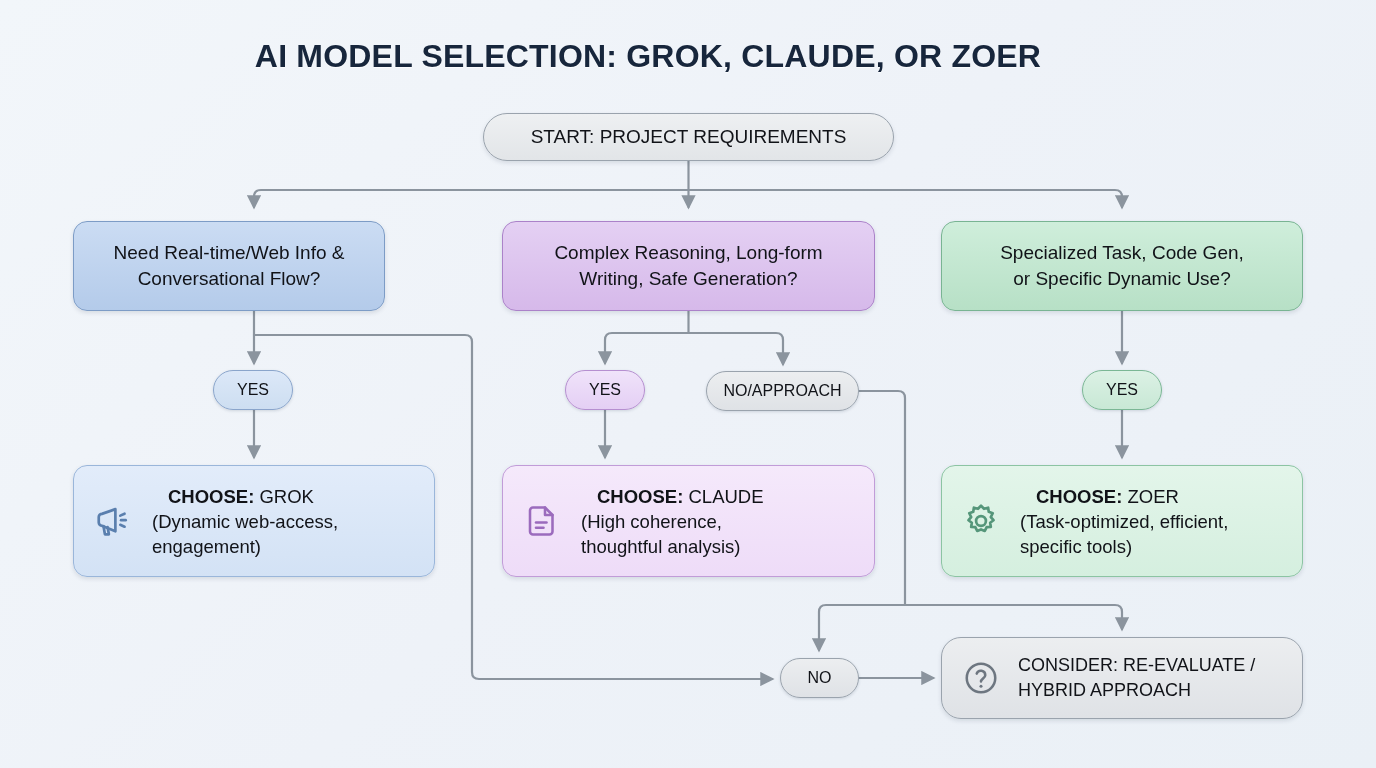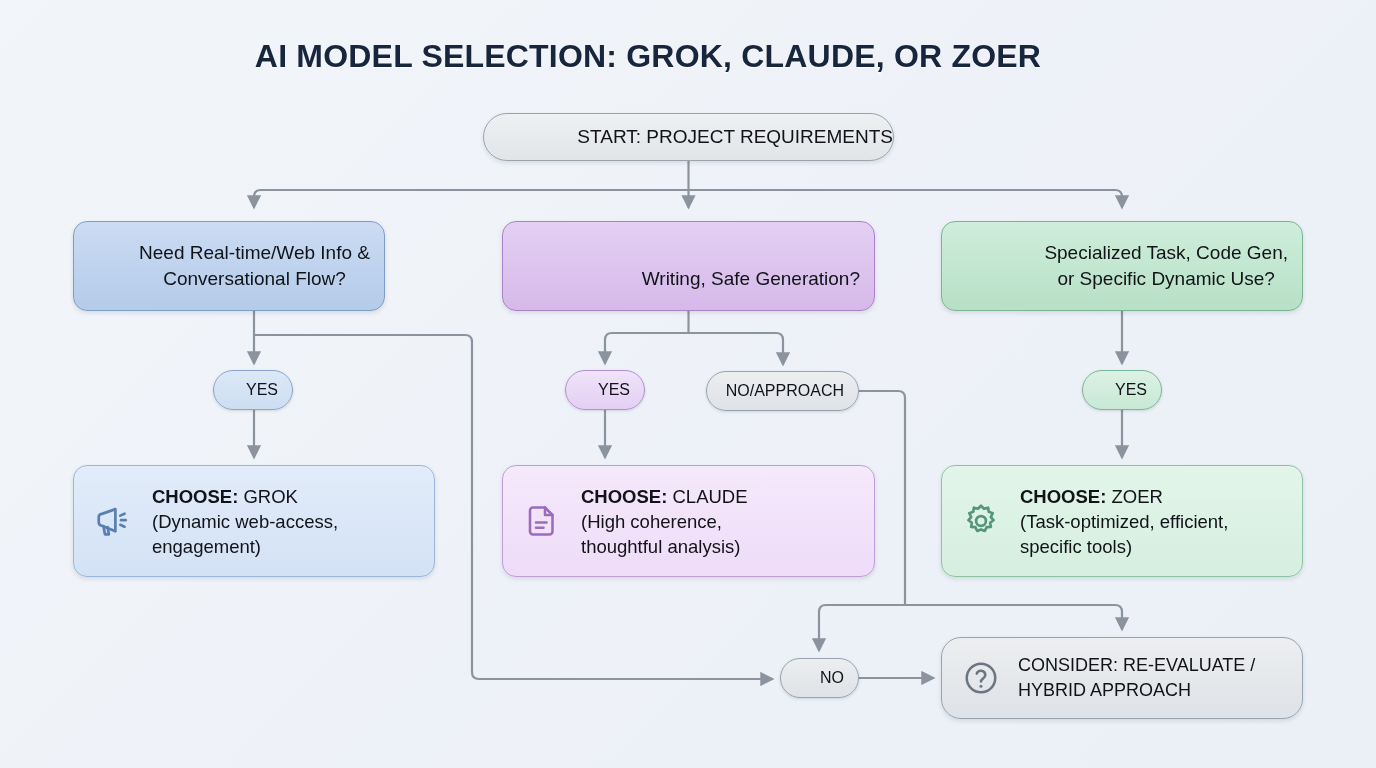--- a/index.html
+++ b/index.html
@@ -32,21 +32,21 @@
     color: #17263c;
     letter-spacing: 0.2px;
     text-shadow: 0 1px 1px rgba(255,255,255,0.8);
   }
 
   .node {
     position: absolute;
     box-sizing: border-box;
     display: flex;
     align-items: center;
-    justify-content: flex-end;
+    justify-content: center;
     text-align: center;
     color: #111318;
     box-shadow: 0 2px 4px rgba(40,55,80,0.13);
   }
 
   
   .start-node {
     left: 483px; top: 113px;
     width: 411px; height: 48px;
     border-radius: 24px;
@@ -154,21 +154,21 @@
     display: flex;
     align-items: center;
     justify-content: center;
     width: 46px;
   }
   .node-text {
     text-align: left;
     font-size: 18.5px;
     line-height: 25px;
   }
-  .node-text .lead { font-weight: bold; }
+  .node-text .lead { font-weight: bold; margin-left: 16px; }
   .consider-text {
     text-align: left;
     font-size: 18px;
     line-height: 25px;
   }
 </style>
 </head>
 <body>
 
 <div id="canvas">
@@ -222,21 +222,21 @@
 
   <div class="node decision decision-grok">
     <span>
       <span>Need Real-time/Web Info &amp;</span><br>
       <span>Conversational Flow?</span>
     </span>
   </div>
 
   <div class="node decision decision-claude">
     <span>
-      <br>
+      <span>Complex Reasoning, Long-form</span><br>
       <span>Writing, Safe Generation?</span>
     </span>
   </div>
 
   <div class="node decision decision-zoer">
     <span>
       <span>Specialized Task, Code Gen,</span><br>
       <span>or Specific Dynamic Use?</span>
     </span>
   </div>

